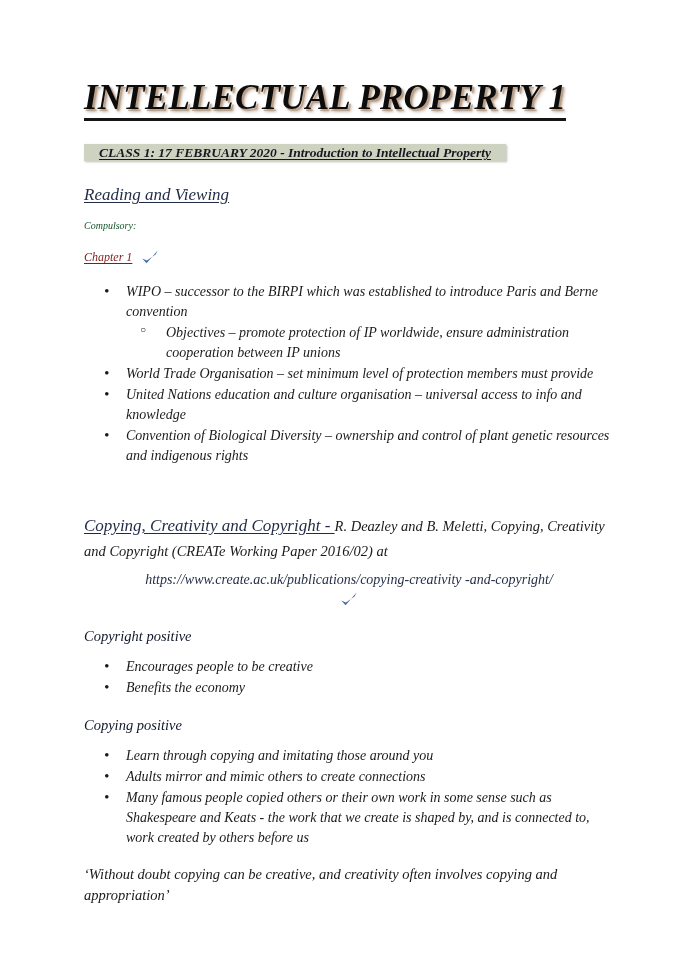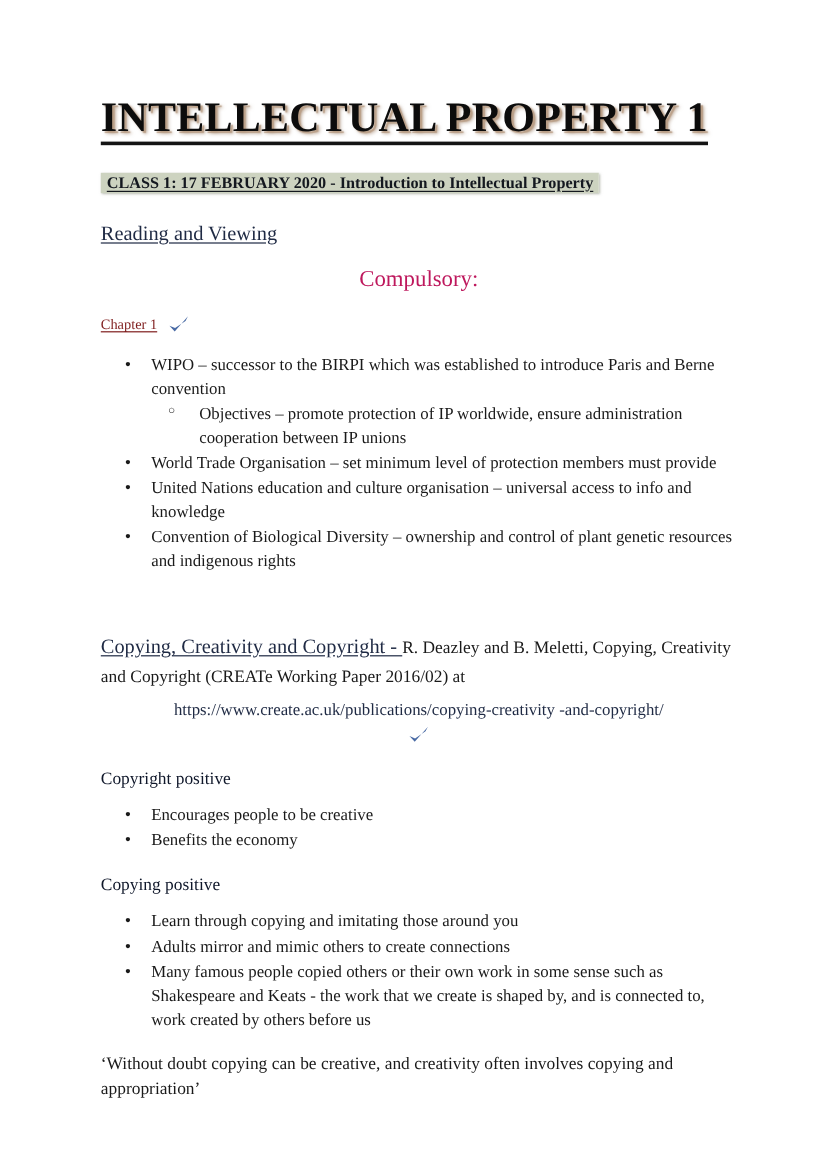--- a/index.html
+++ b/index.html
@@ -15,20 +15,21 @@
     position: relative;
     overflow: hidden;
   }
   .page {
     width: 592px;
     height: 962px;
     background: #ffffff;
     padding: 0;
     box-sizing: border-box;
     position: relative;
+    font-style: italic;
   }
   .content {
     position: absolute;
     left: 84px;
     top: 78px;
     width: 530px;
   }
 
   
   .doc-title {
@@ -50,31 +51,30 @@
   .class-line {
     display: inline;
     font-size: 13.5px;
     font-weight: bold;
     color: #14181f;
     background: #cdd3c0;
     text-decoration: underline;
     text-underline-offset: 2px;
     line-height: 1.5;
     box-shadow: 1px 1px 2px rgba(120,125,105,0.5);
-    padding: 1px 5px;
+    padding: 1px 15px;
   }
   .class-wrap { margin: 0 0 22px 0; }
 
   
   .para {
-    font-size: 19px;
-    line-height: 1.45;
-    color: #be185d;
+    font-size: 10px;
+    line-height: 1.45;
+    color: #14532d;
     margin: 0 0 14px 0;
-    text-align: center;
   }
   .nav-head {
     font-size: 17px;
     color: #1f2a44;
     text-decoration: underline;
     text-underline-offset: 2px;
     display: inline-block;
     margin: 0 0 14px 0;
   }
 

